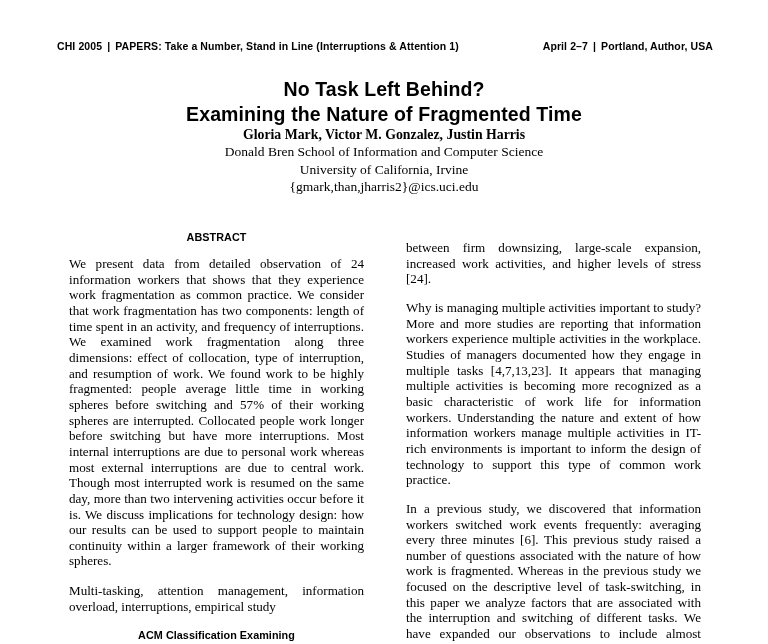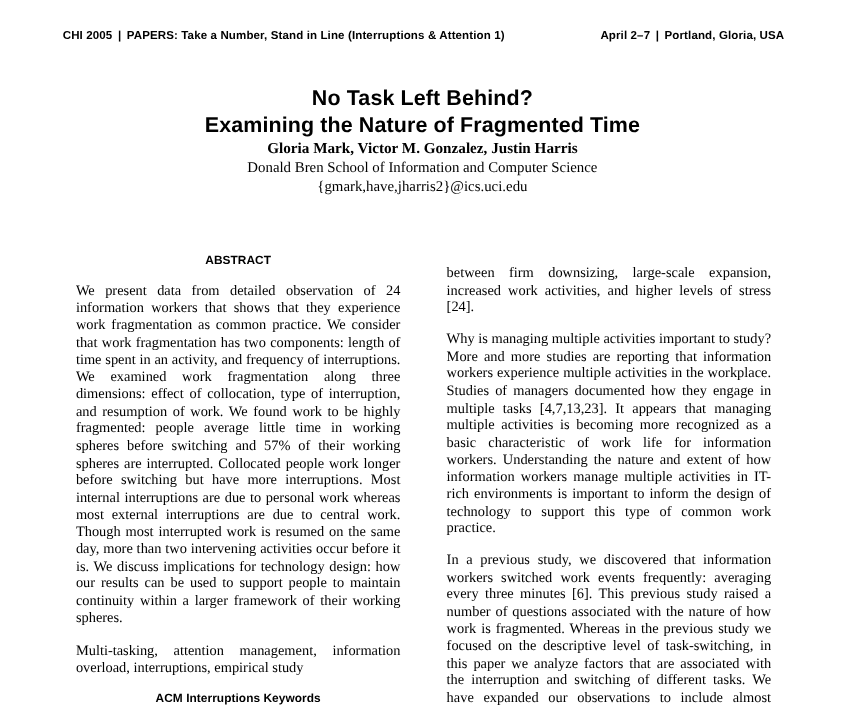--- a/index.html
+++ b/index.html
@@ -17,21 +17,21 @@
   .page {
     position: relative;
     width: 768px;
     height: 644px;
     box-sizing: border-box;
   }
 
   
   .running-header {
     position: absolute;
-    top: 26px;
+    top: 40px;
     left: 57px;
     width: 656px;
     font-family: "Liberation Sans", sans-serif;
     font-weight: bold;
     font-size: 10.5px;
     letter-spacing: 0.1px;
     color: #000;
     white-space: nowrap;
     display: flex;
     align-items: center;
@@ -118,48 +118,49 @@
 
 <div class="page">
 
   <div class="running-header">
     <span class="hdr-left">CHI 2005</span>
     <span class="hdr-sep">|</span>
     <span class="hdr-left">PAPERS: Take a Number, Stand in Line (Interruptions &amp; Attention 1)</span>
     <span class="hdr-gap"></span>
     <span class="hdr-right">April 2–7</span>
     <span class="hdr-sep">|</span>
-    <span class="hdr-right">Portland, Gloria, USA</span>
+    <span class="hdr-right">Portland, Author, USA</span>
   </div>
 
   <h1 class="title-block">
     <span class="title-line">No Task Left Behind?</span>
     <span class="title-line">Examining the Nature of Fragmented Time</span>
   </h1>
 
   <div class="author-block">
     <span class="author-line author-names">Gloria Mark, Victor M. Gonzalez, Justin Harris</span>
     <span class="author-line">Donald Bren School of Information and Computer Science</span>
-    <span class="author-line">{gmark,have,jharris2}@ics.uci.edu</span>
+    <span class="author-line">University of California, Irvine</span>
+    <span class="author-line">{gmark,than,jharris2}@ics.uci.edu</span>
   </div>
 
   <div class="columns">
 
     <div class="col">
       <div class="sec-block first">
         <div class="sec-head">ABSTRACT</div>
         <p class="body-text">We present data from detailed observation of 24 information workers that shows that they experience work fragmentation as common practice. We consider that work fragmentation has two components: length of time spent in an activity, and frequency of interruptions. We examined work fragmentation along three dimensions: effect of collocation, type of interruption, and resumption of work. We found work to be highly fragmented: people average little time in working spheres before switching and 57% of their working spheres are interrupted. Collocated people work longer before switching but have more interruptions. Most internal interruptions are due to personal work whereas most external interruptions are due to central work. Though most interrupted work is resumed on the same day, more than two intervening activities occur before it is. We discuss implications for technology design: how our results can be used to support people to maintain continuity within a larger framework of their working spheres.</p>
       </div>
 
       <div class="sec-block">
         <p class="body-text">Multi-tasking, attention management, information overload, interruptions, empirical study</p>
       </div>
 
       <div class="sec-block">
-        <div class="sec-head">ACM Interruptions Keywords</div>
+        <div class="sec-head">ACM Classification Examining</div>
         <p class="body-text">H.4.1. [Information Systems Applications]: Office Automation—Time Management; H.5.2. [Information Interfaces and Presentation]: User Interfaces — Theory and</p>
       </div>
     </div>
 
     <div class="col">
       <p class="body-text">between firm downsizing, large-scale expansion, increased work activities, and higher levels of stress [24].</p>
       <p class="body-text">Why is managing multiple activities important to study? More and more studies are reporting that information workers experience multiple activities in the workplace. Studies of managers documented how they engage in multiple tasks [4,7,13,23]. It appears that managing multiple activities is becoming more recognized as a basic characteristic of work life for information workers. Understanding the nature and extent of how information workers manage multiple activities in IT-rich environments is important to inform the design of technology to support this type of common work practice.</p>
       <p class="body-text">In a previous study, we discovered that information workers switched work events frequently: averaging every three minutes [6]. This previous study raised a number of questions associated with the nature of how work is fragmented. Whereas in the previous study we focused on the descriptive level of task-switching, in this paper we analyze factors that are associated with the interruption and switching of different tasks. We have expanded our observations to include almost double the number of informants to increase the generalizability of our results on multi-tasking behavior.</p>
 
       <div class="sec-block">

